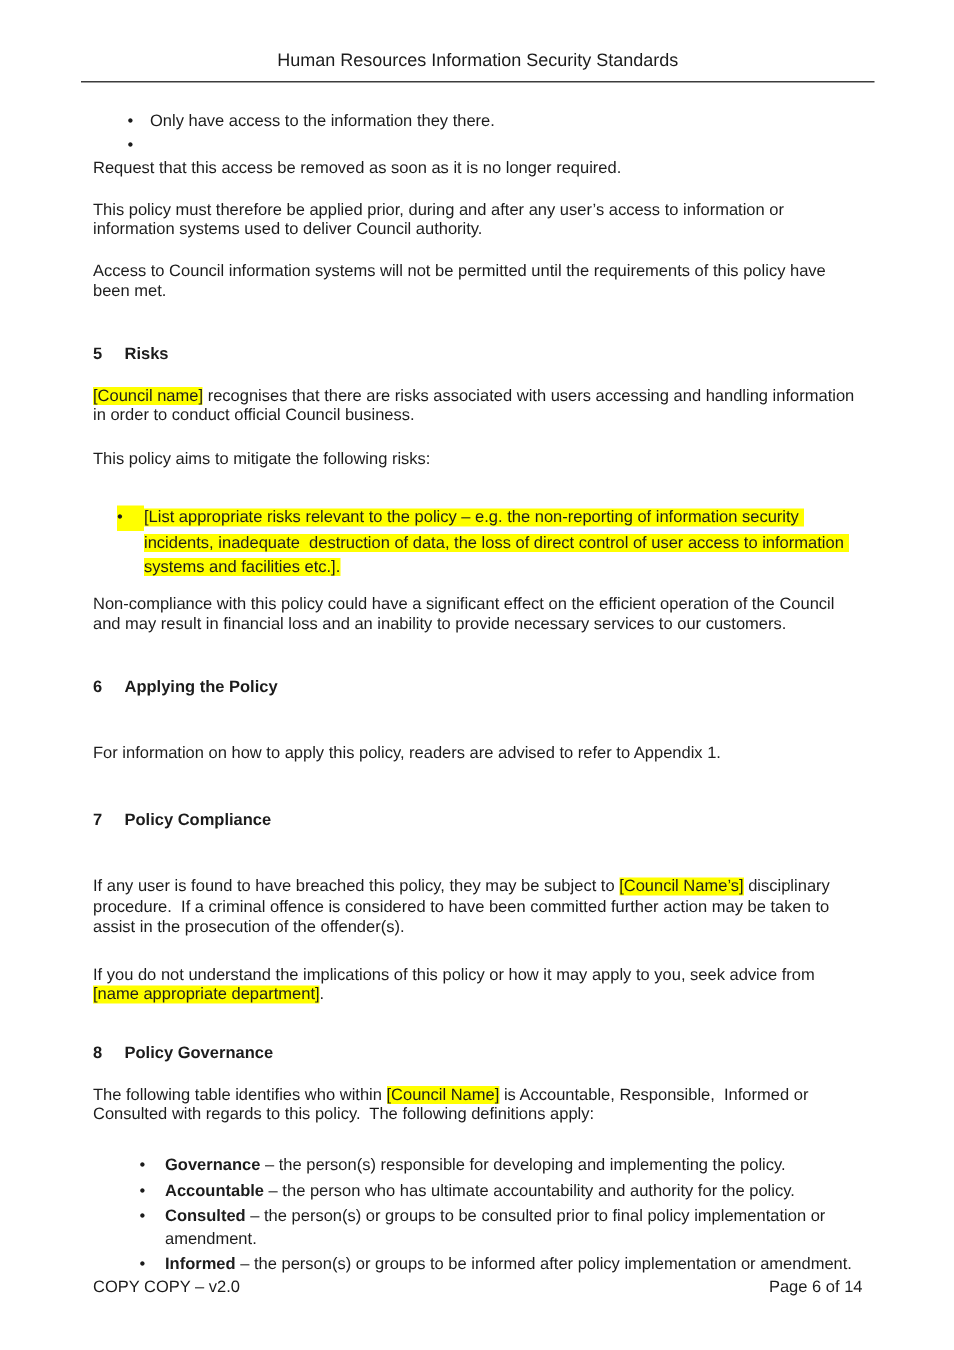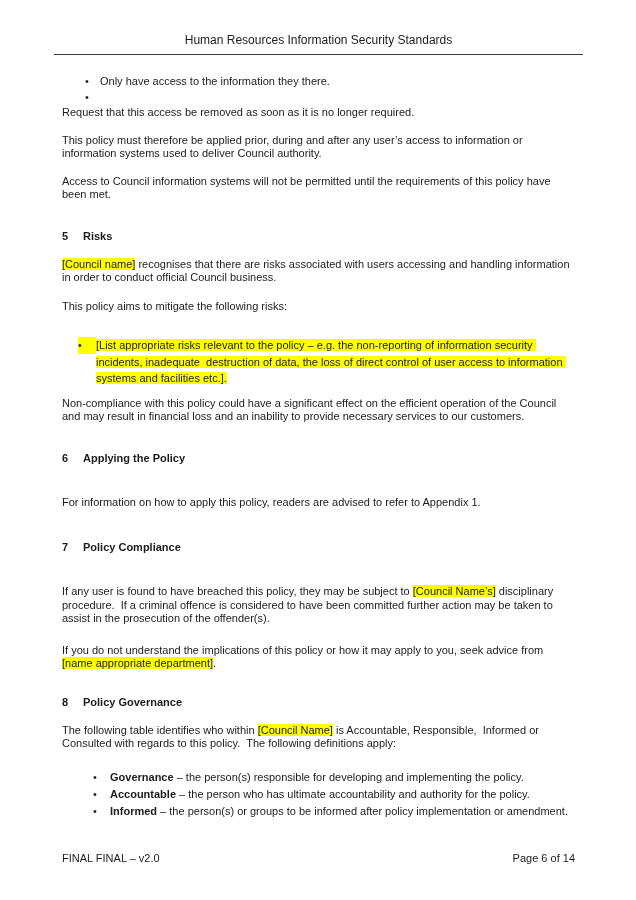--- a/index.html
+++ b/index.html
@@ -119,24 +119,28 @@
       <div class="li">
           <span class="dot"></span>
           <span class="li-text"><b>Governance</b><span> – the person(s) responsible for developing and implementing the policy.</span></span>
         </div>
       <div class="li">
           <span class="dot"></span>
           <span class="li-text"><b>Accountable</b><span> – the person who has ultimate accountability and authority for the policy.</span></span>
         </div>
       <div class="li">
           <span class="dot"></span>
+          <span class="li-text"><b>Consulted</b><span> – the person(s) or groups to be consulted prior to final policy implementation or amendment.</span></span>
+        </div>
+      <div class="li">
+          <span class="dot"></span>
           <span class="li-text"><b>Informed</b><span> – the person(s) or groups to be informed after policy implementation or amendment.</span></span>
         </div>
     </div>
 
   </div>
 
   <div class="footer">
-    <span>FINAL FINAL – v2.0</span>
+    <span>COPY COPY – v2.0</span>
     <span>Page 6 of 14</span>
   </div>
 
 </div>
 
 </body></html>

